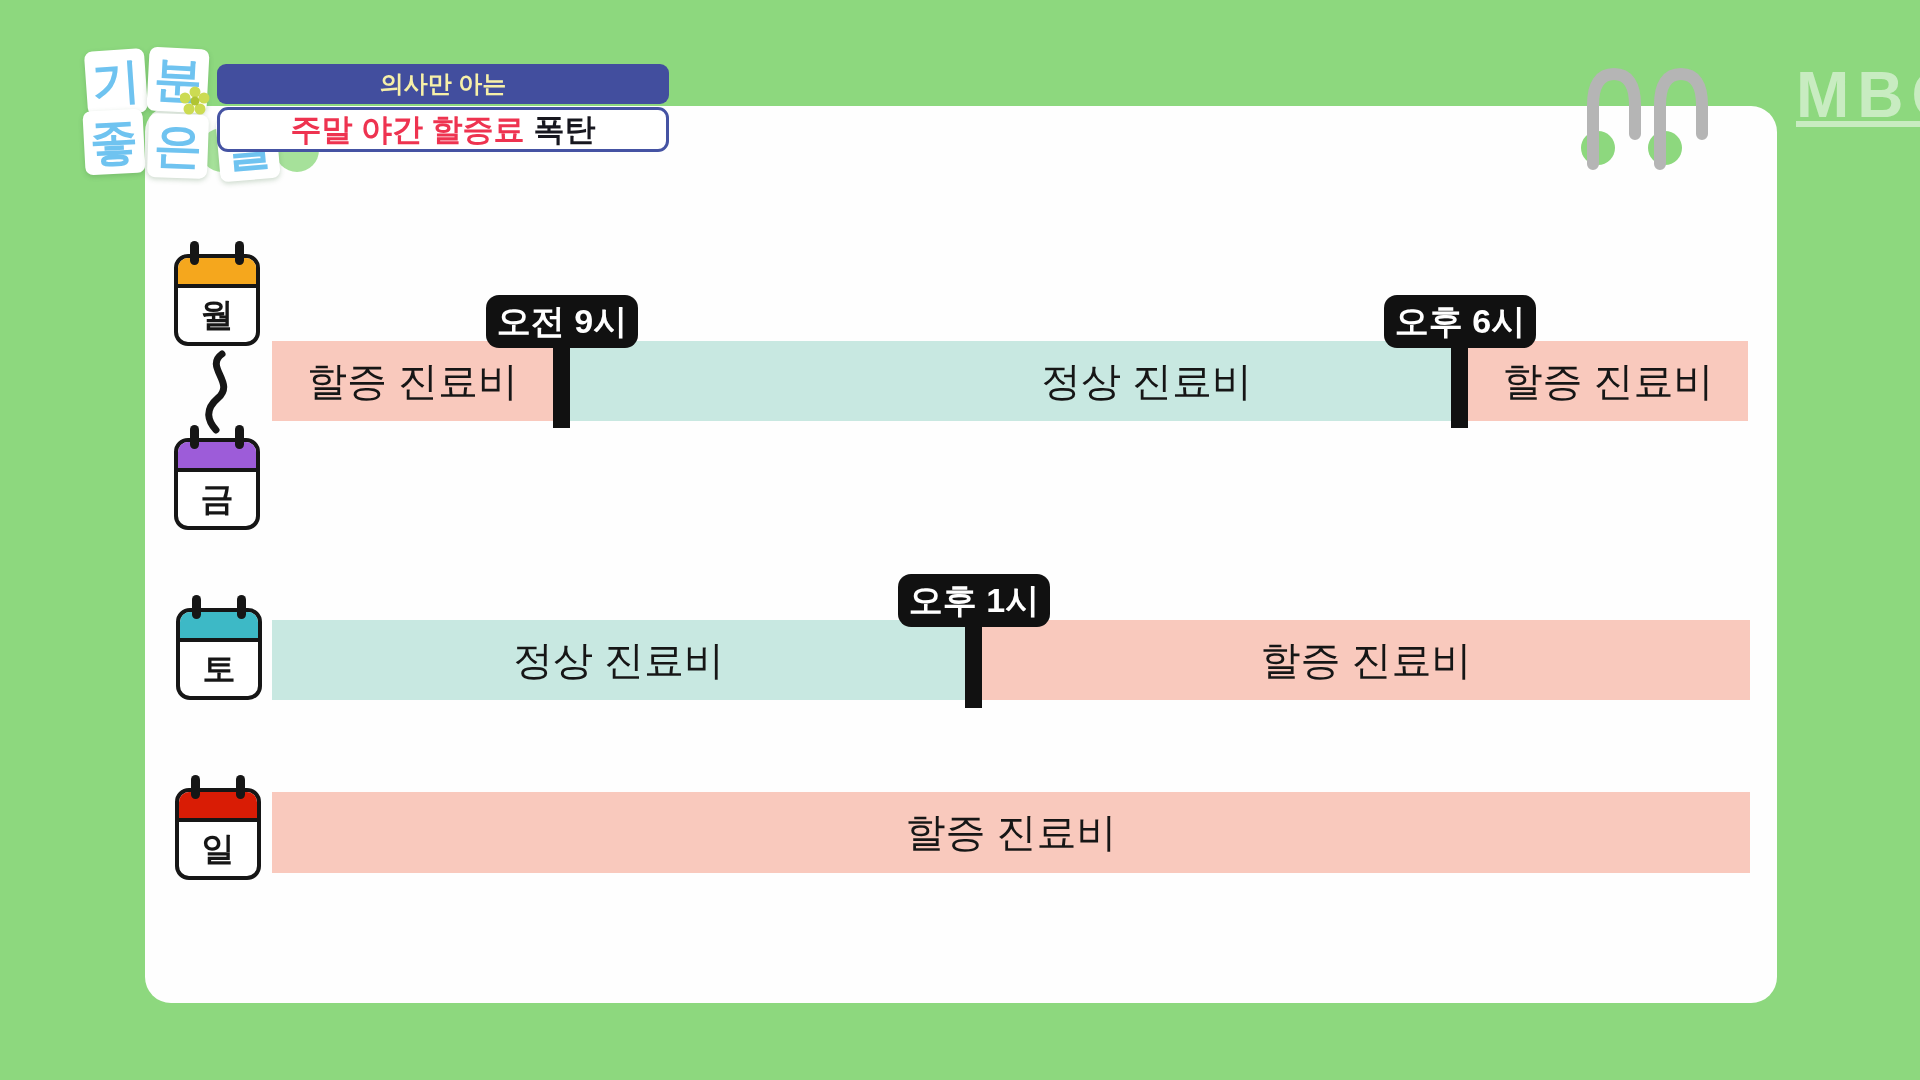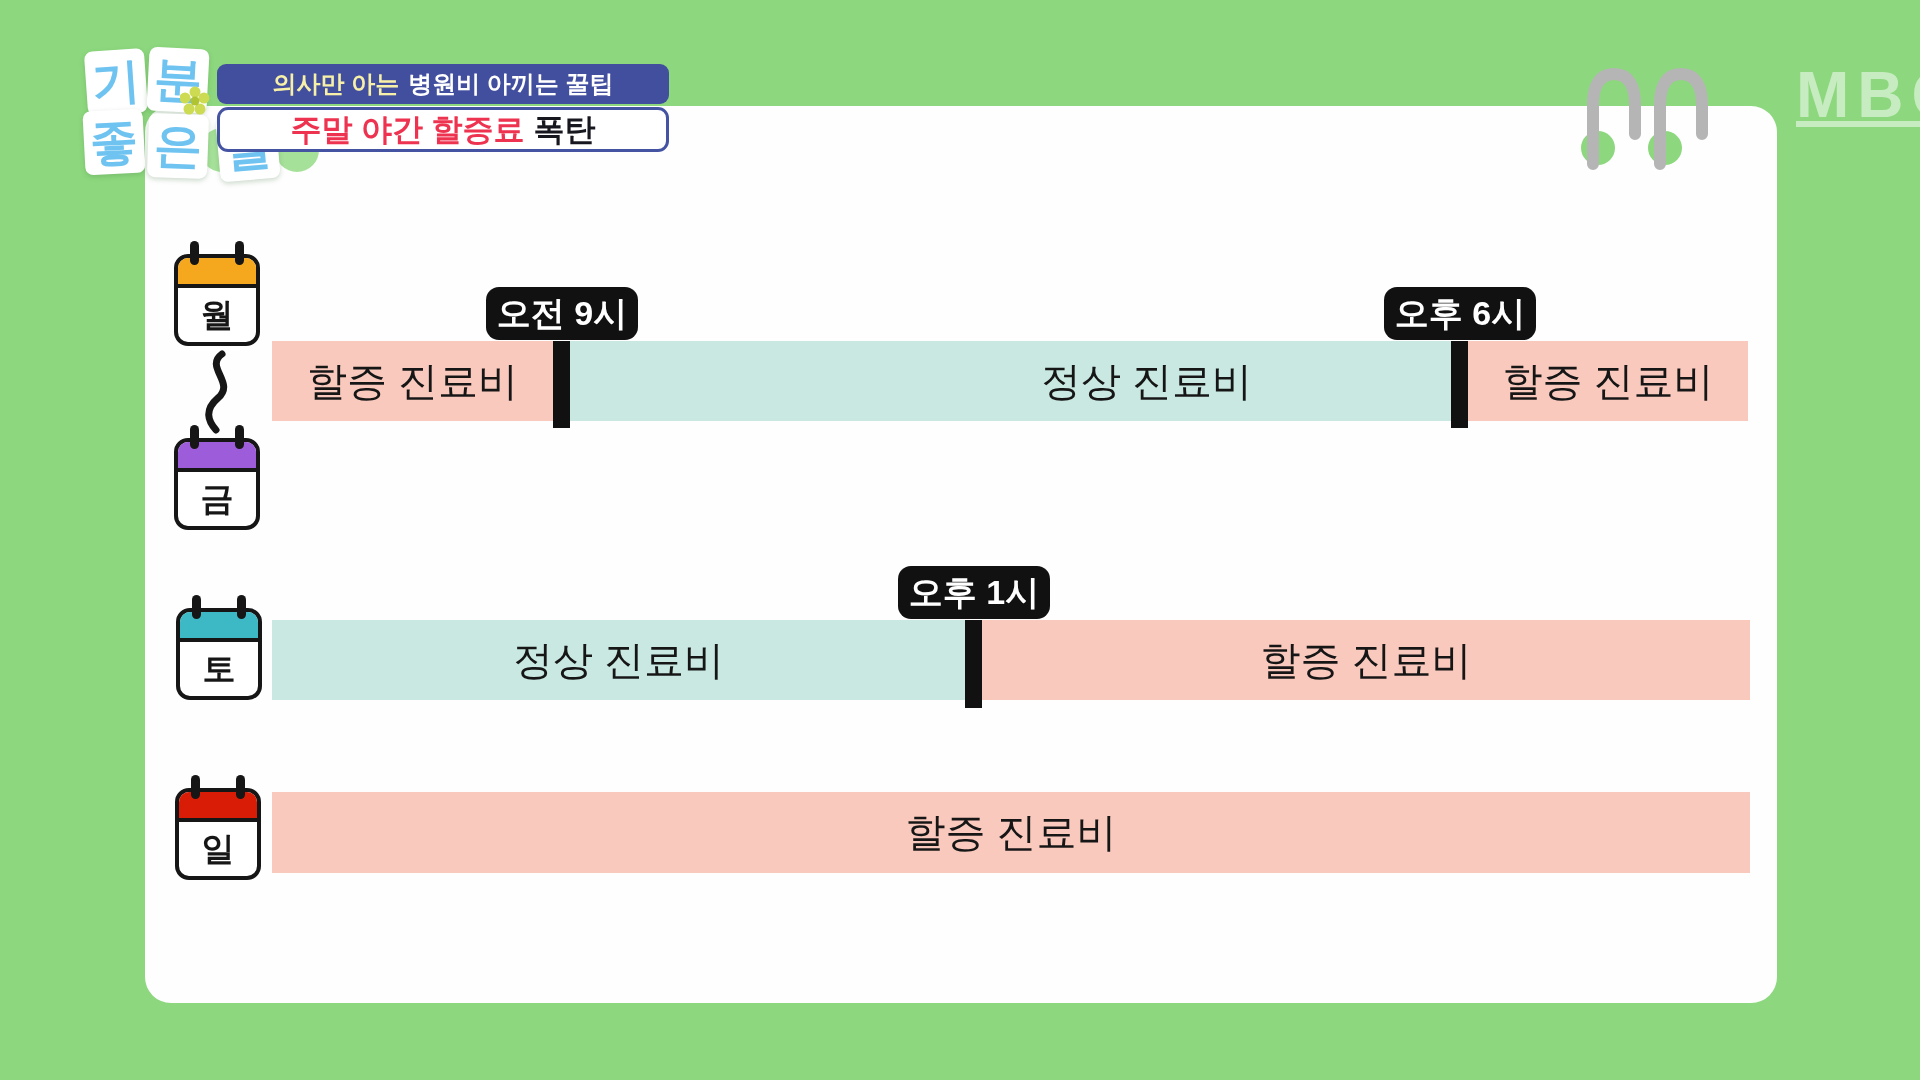--- a/index.html
+++ b/index.html
@@ -45,21 +45,21 @@
 
   
   .bar{position:absolute;height:80px;}
   .seg{position:absolute;top:0;height:80px;display:flex;align-items:center;justify-content:center;
        font-size:40px;font-weight:400;color:#161616;}
   .seg.surcharge{background:#f9c9bd;}
   .seg.normal{background:#c8e8e1;}
   .stem{position:absolute;top:0;width:17px;background:#111111;}
   .timelabel{position:absolute;height:53px;background:#111111;border-radius:13px;
              display:flex;align-items:center;justify-content:center;box-sizing:border-box;
-             font-size:34px;font-weight:700;color:#ffffff;z-index:5;}
+             font-size:34px;font-weight:700;color:#ffffff;z-index:5;margin-top:8px;}
   .wave{position:absolute;left:196px;top:350px;}
   .flower{position:absolute;left:180px;top:86px;z-index:7;}
 </style>
 </head>
 <body>
 
 <div class="stage">
 
   <div class="panel"></div>
 
@@ -94,21 +94,20 @@
     <circle cx="15" cy="6" r="5.5" fill="#ccdb52"></circle>
       <circle cx="24" cy="12" r="5.5" fill="#ccdb52"></circle>
     <circle cx="20" cy="23" r="5.5" fill="#ccdb52"></circle>
       <circle cx="9" cy="23" r="5.5" fill="#ccdb52"></circle>
     <circle cx="5" cy="12" r="5.5" fill="#ccdb52"></circle>
       <circle cx="15" cy="15" r="4.5" fill="#b0c433"></circle>
   </svg>
 
   <div class="banner1">
     <span class="hl">의사만 아는</span>
-    <span>병원비 아끼는 꿀팁</span>
   </div>
   <div class="banner2">
     <span class="hl">주말 야간 할증료</span>
     <span>폭탄</span>
   </div>
 
   <div class="cal" style="left:174px;top:254px;">
     <span class="peg l"></span>
     <span class="peg r"></span>
     <div class="box">

